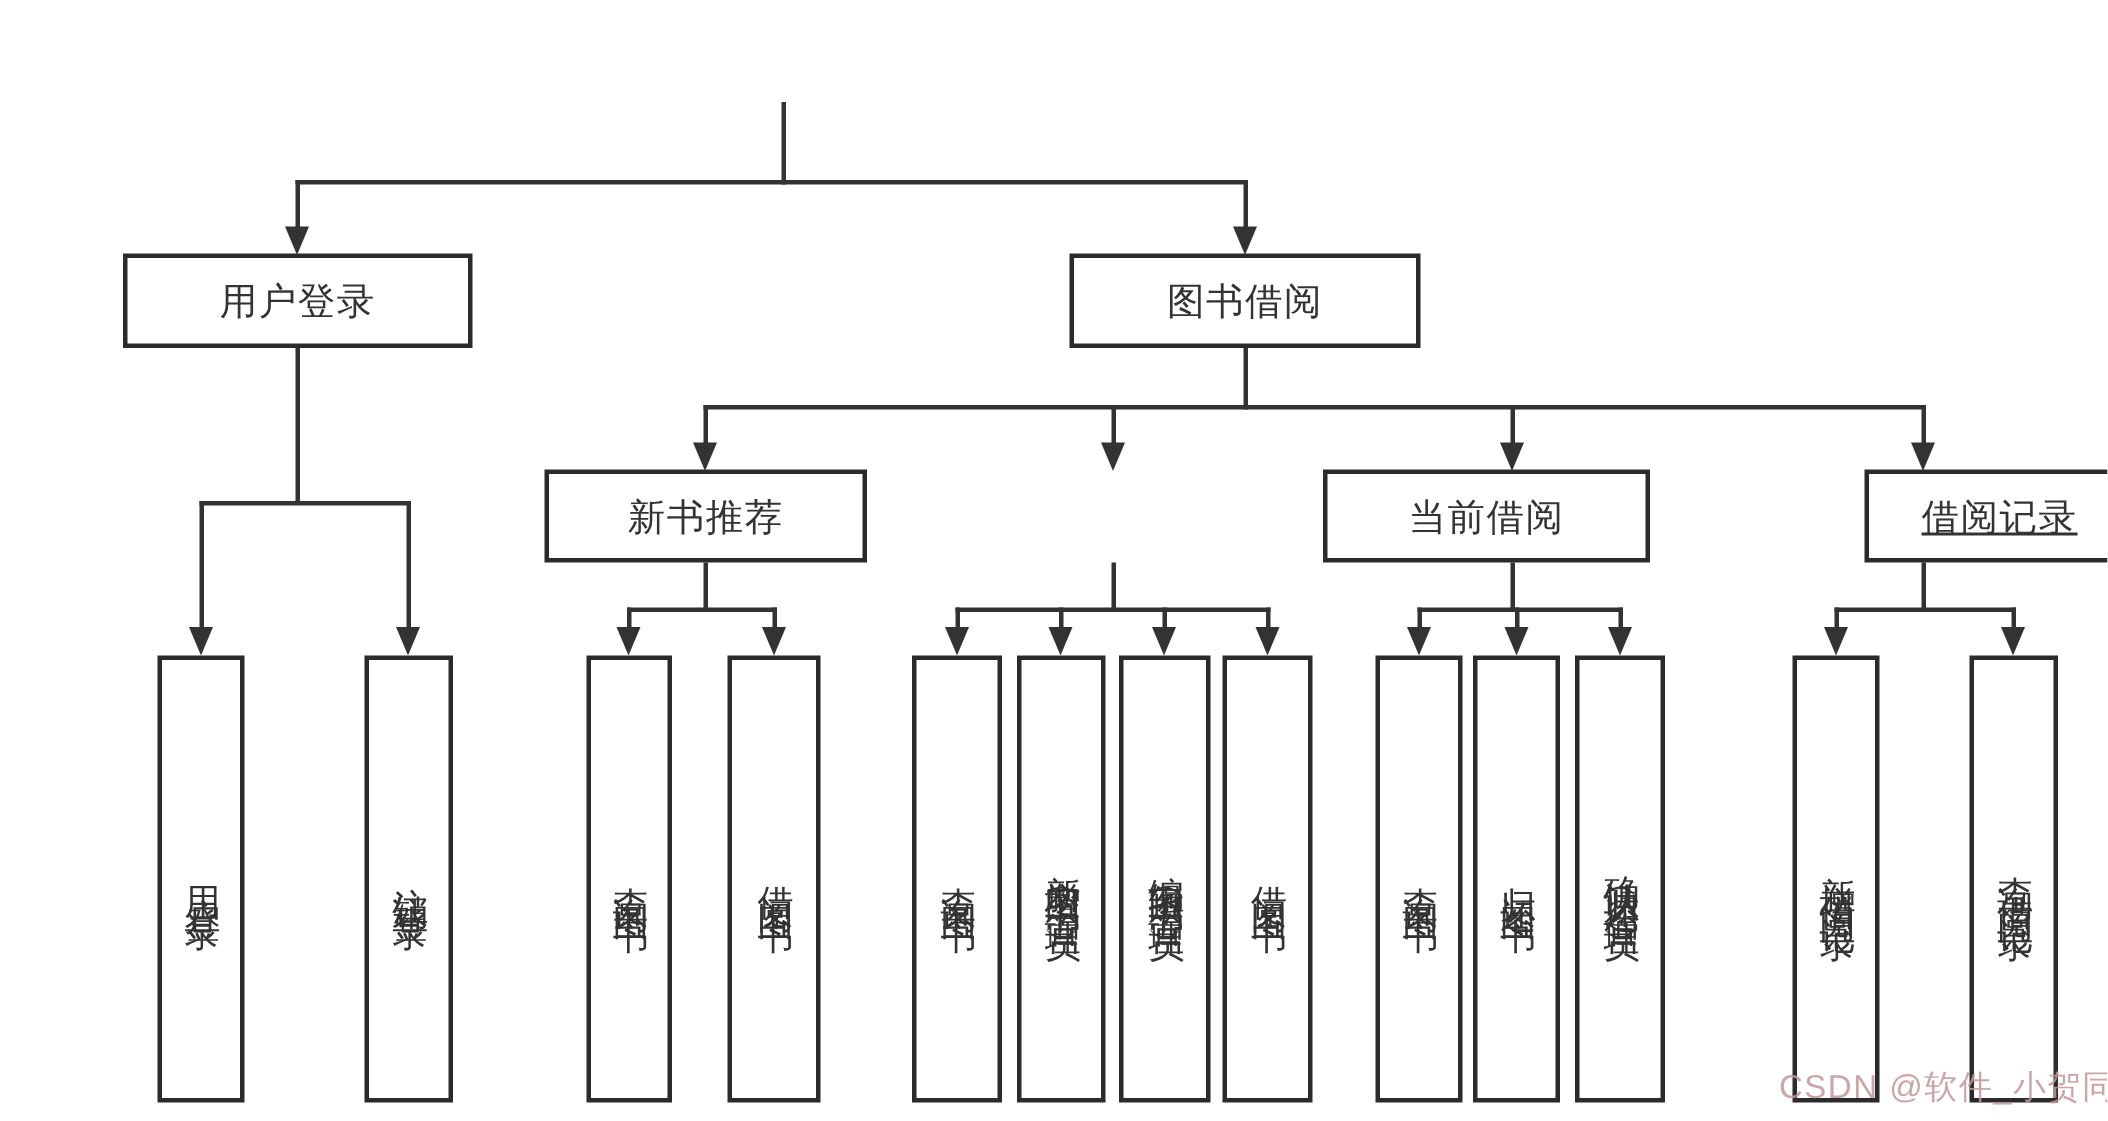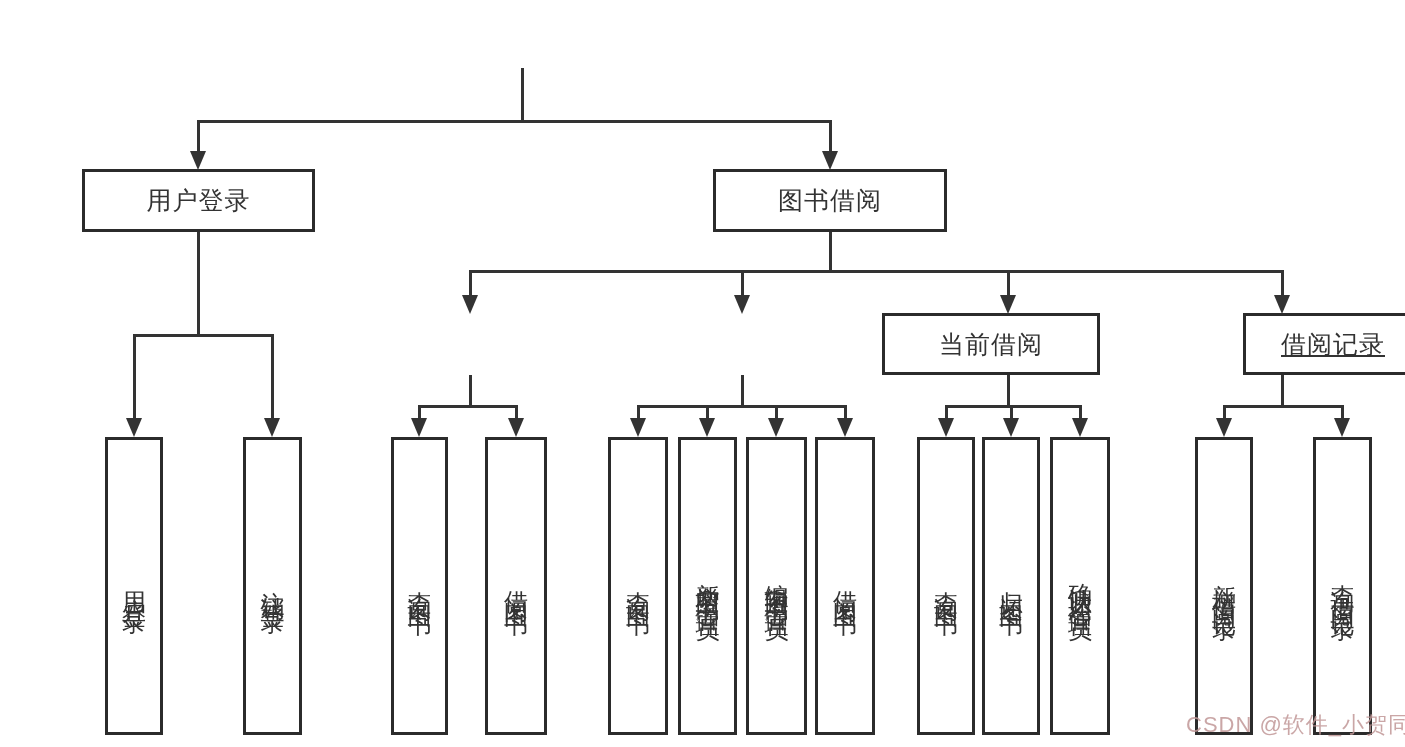--- a/index.html
+++ b/index.html
@@ -35,20 +35,23 @@
 
 
   <div class="node" style="left:82px;top:169px;width:233px;height:63px;">
     <span class="h-label">用户登录</span>
   </div>
 
   <div class="node" style="left:713px;top:169px;width:234px;height:63px;">
     <span class="h-label">图书借阅</span>
   </div>
 
+  <div class="node" style="left:363px;top:313px;width:215px;height:62px;">
+    <span class="h-label">新书推荐</span>
+  </div>
 
 
   <div class="node" style="left:882px;top:313px;width:218px;height:62px;">
     <span class="h-label">当前借阅</span>
   </div>
 
   <div class="node" style="left:1243px;top:313px;width:180px;height:62px;text-decoration:underline;">
     <span class="h-label">借阅记录</span>
   </div>
 

